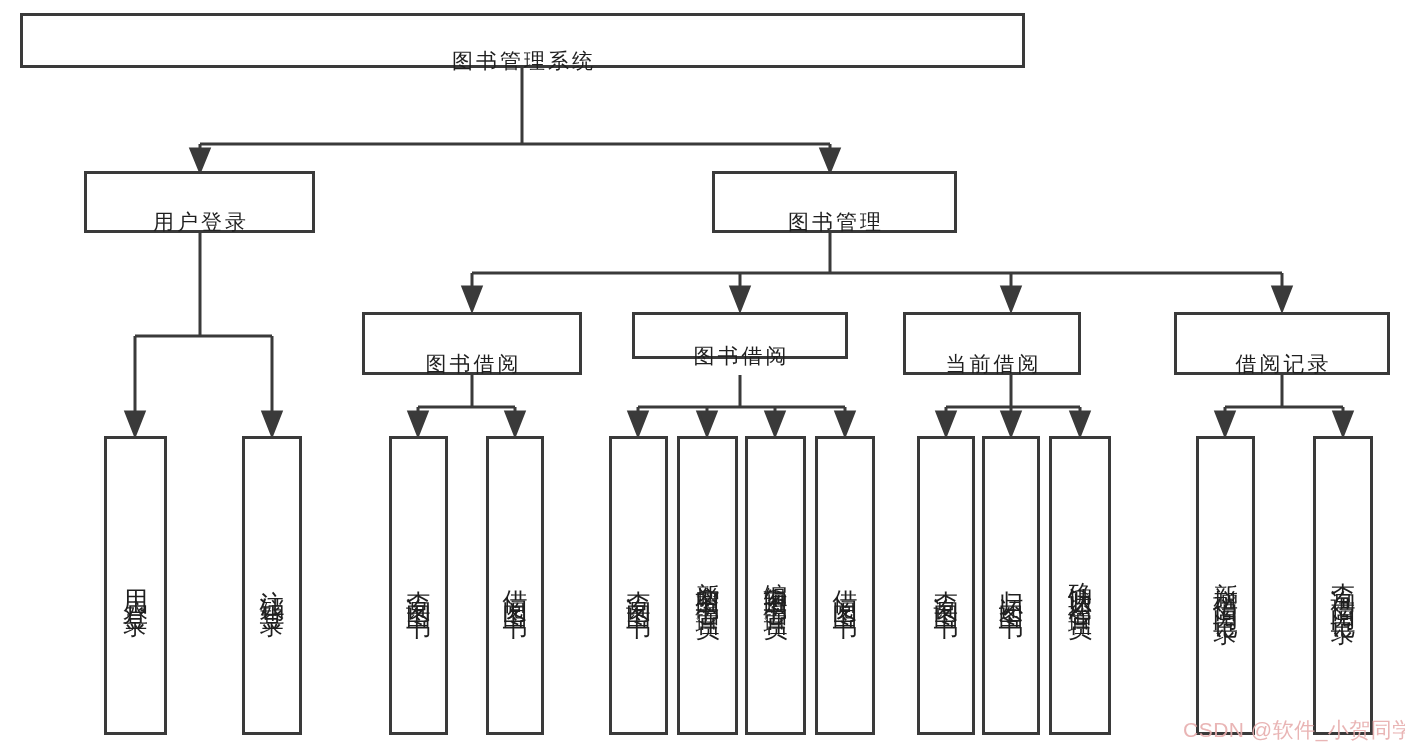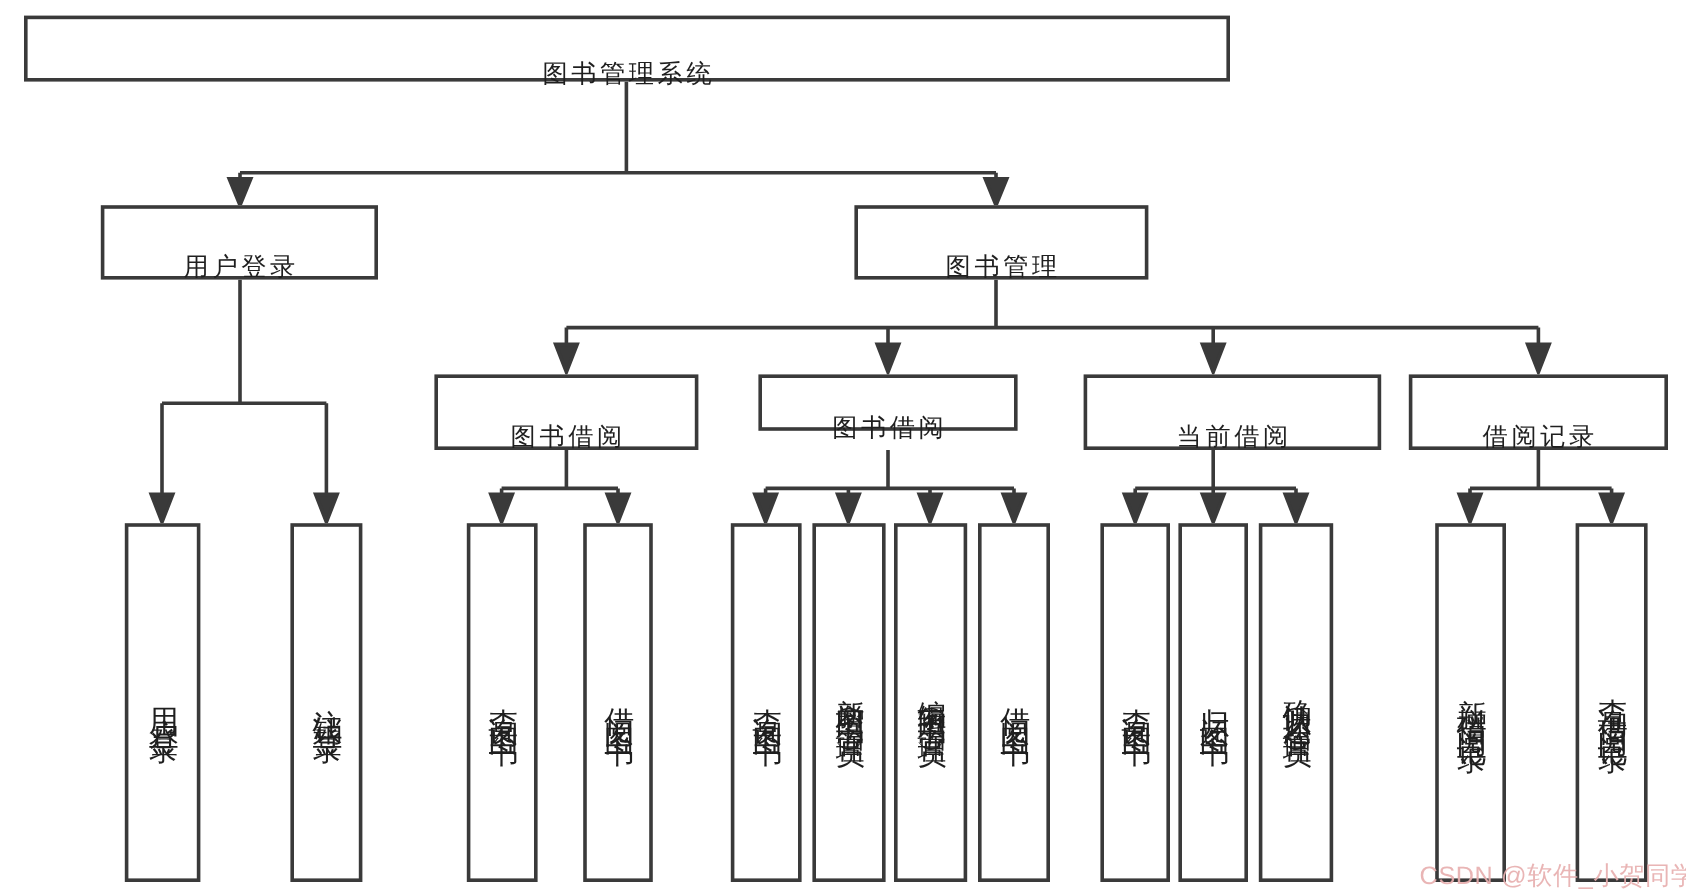--- a/index.html
+++ b/index.html
@@ -128,21 +128,21 @@
   <div class="box" style="left:712px;top:171px;width:245px;height:62px">
     <span class="label-h">图书管理</span>
   </div>
 
   <div class="box" style="left:362px;top:312px;width:220px;height:63px">
     <span class="label-h">图书借阅</span>
   </div>
   <div class="box" style="left:632px;top:312px;width:216px;height:47px">
     <span class="label-h">图书借阅</span>
   </div>
-  <div class="box" style="left:903px;top:312px;width:248px;height:63px">
+  <div class="box" style="left:903px;top:312px;width:178px;height:63px">
     <span class="label-h">当前借阅</span>
   </div>
   <div class="box" style="left:1174px;top:312px;width:216px;height:63px">
     <span class="label-h">借阅记录</span>
   </div>
 
   <div class="box" style="left:104px;top:436px;width:63px;height:299px">
     <span class="leaf-label">用户登录</span>
   </div>
   <div class="box" style="left:242px;top:436px;width:60px;height:299px">

